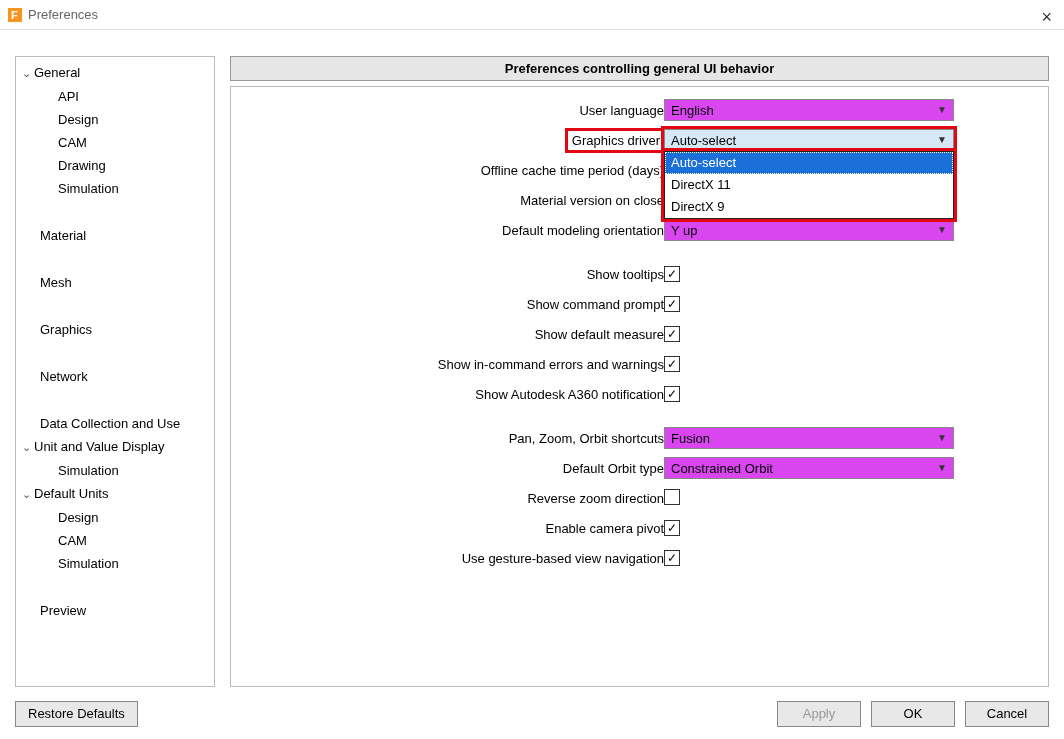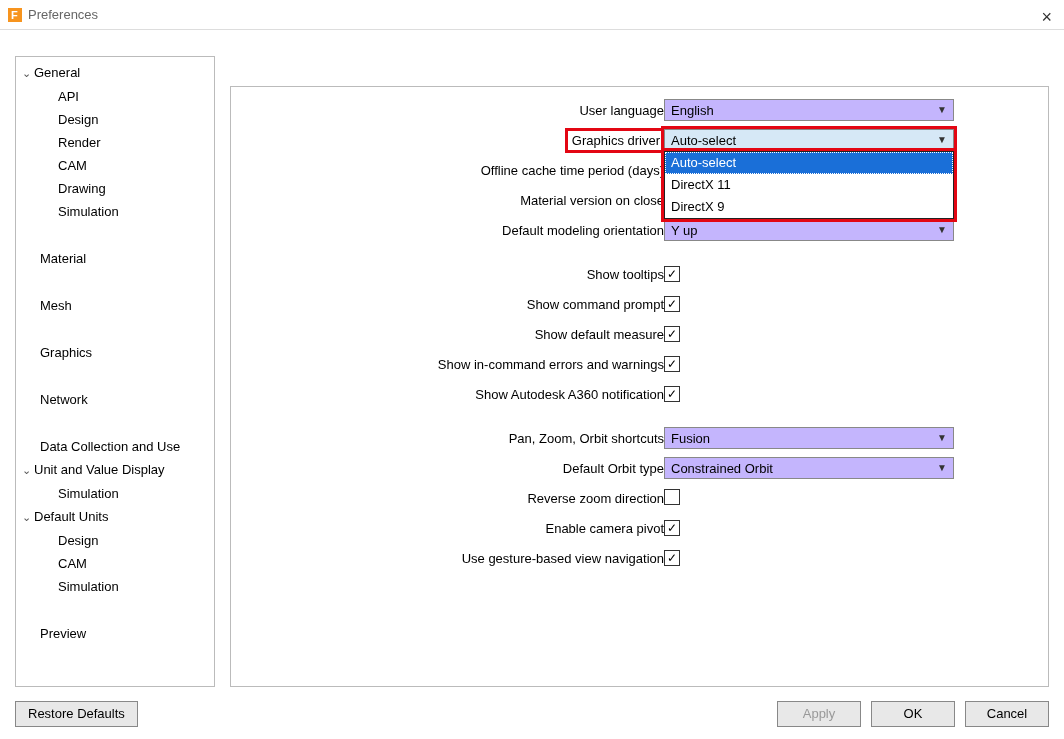--- a/index.html
+++ b/index.html
@@ -79,21 +79,21 @@
   }
   .row .label {
     width: 417px;
     text-align: right;
   }
   .row .ctrl { flex: 1; position: relative; }
   .combo {
     width: 290px;
     height: 22px;
     border: 1px solid #888;
-    background: #c4b5fd;
+    background: #d946ef;
     padding: 0 22px 0 6px;
     position: relative;
     display: flex; align-items: center;
   }
   .combo.wide { width: 290px; }
   .combo .caret {
     position: absolute; right: 6px; top: 4px;
     font-size: 10px; color: #333;
   }
   .row.redbox .label span {
@@ -182,40 +182,40 @@
   <span class="title">Preferences</span>
   <span class="close">×</span>
 </div>
 
 <div class="content">
   <div class="sidebar">
     <ul id="sidebar-list">
         <li class="level1"><span class="twisty">⌄</span><span>General</span></li>
         <li class="level2"><span>API</span></li>
         <li class="level2"><span>Design</span></li>
-        <li class="level2"><span>Render</span></li>
         <li class="level2"><span>CAM</span></li>
         <li class="level2"><span>Drawing</span></li>
         <li class="level2"><span>Simulation</span></li>
         <li class="group"><span>Material</span></li>
         <li class="group"><span>Mesh</span></li>
         <li class="group"><span>Graphics</span></li>
         <li class="group"><span>Network</span></li>
         <li class="group"><span>Data Collection and Use</span></li>
         <li class="level1"><span class="twisty">⌄</span><span>Unit and Value Display</span></li>
         <li class="level2"><span>Simulation</span></li>
         <li class="level1"><span class="twisty">⌄</span><span>Default Units</span></li>
         <li class="level2"><span>Design</span></li>
         <li class="level2"><span>CAM</span></li>
         <li class="level2"><span>Simulation</span></li>
         <li class="group"><span>Preview</span></li>
       </ul>
   </div>
 
   <div class="main">
+    <div class="panel-header">Preferences controlling general UI behavior</div>
     <div class="panel-body">
 
       <div class="row">
         <div class="label">User language</div>
         <div class="ctrl">
           <div class="combo wide">
             <span>English</span>
             <span class="caret">▼</span>
           </div>
         </div>

